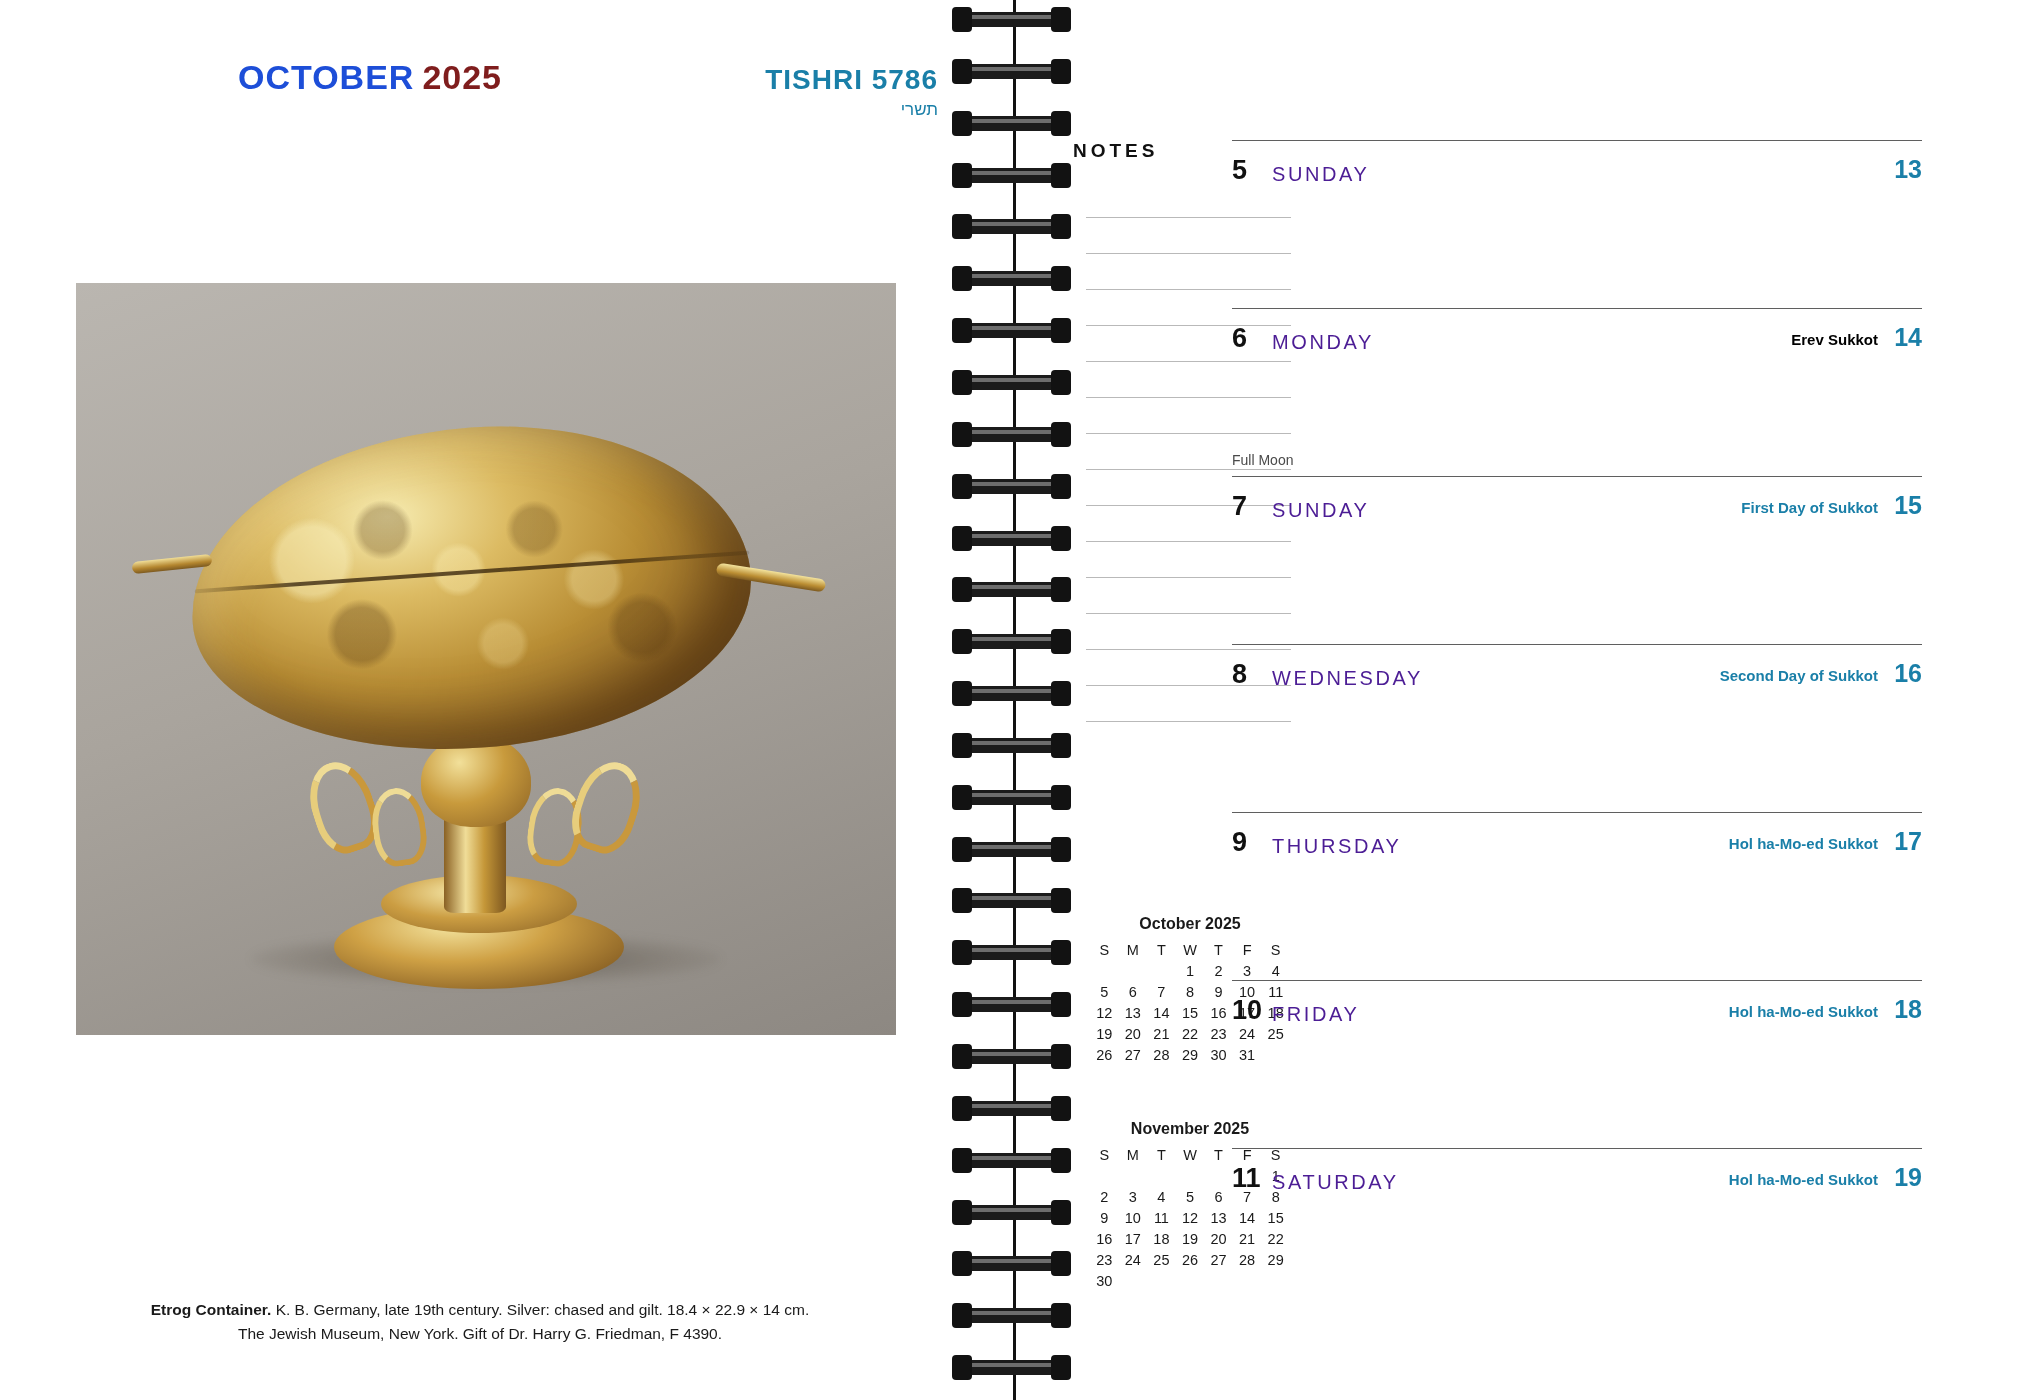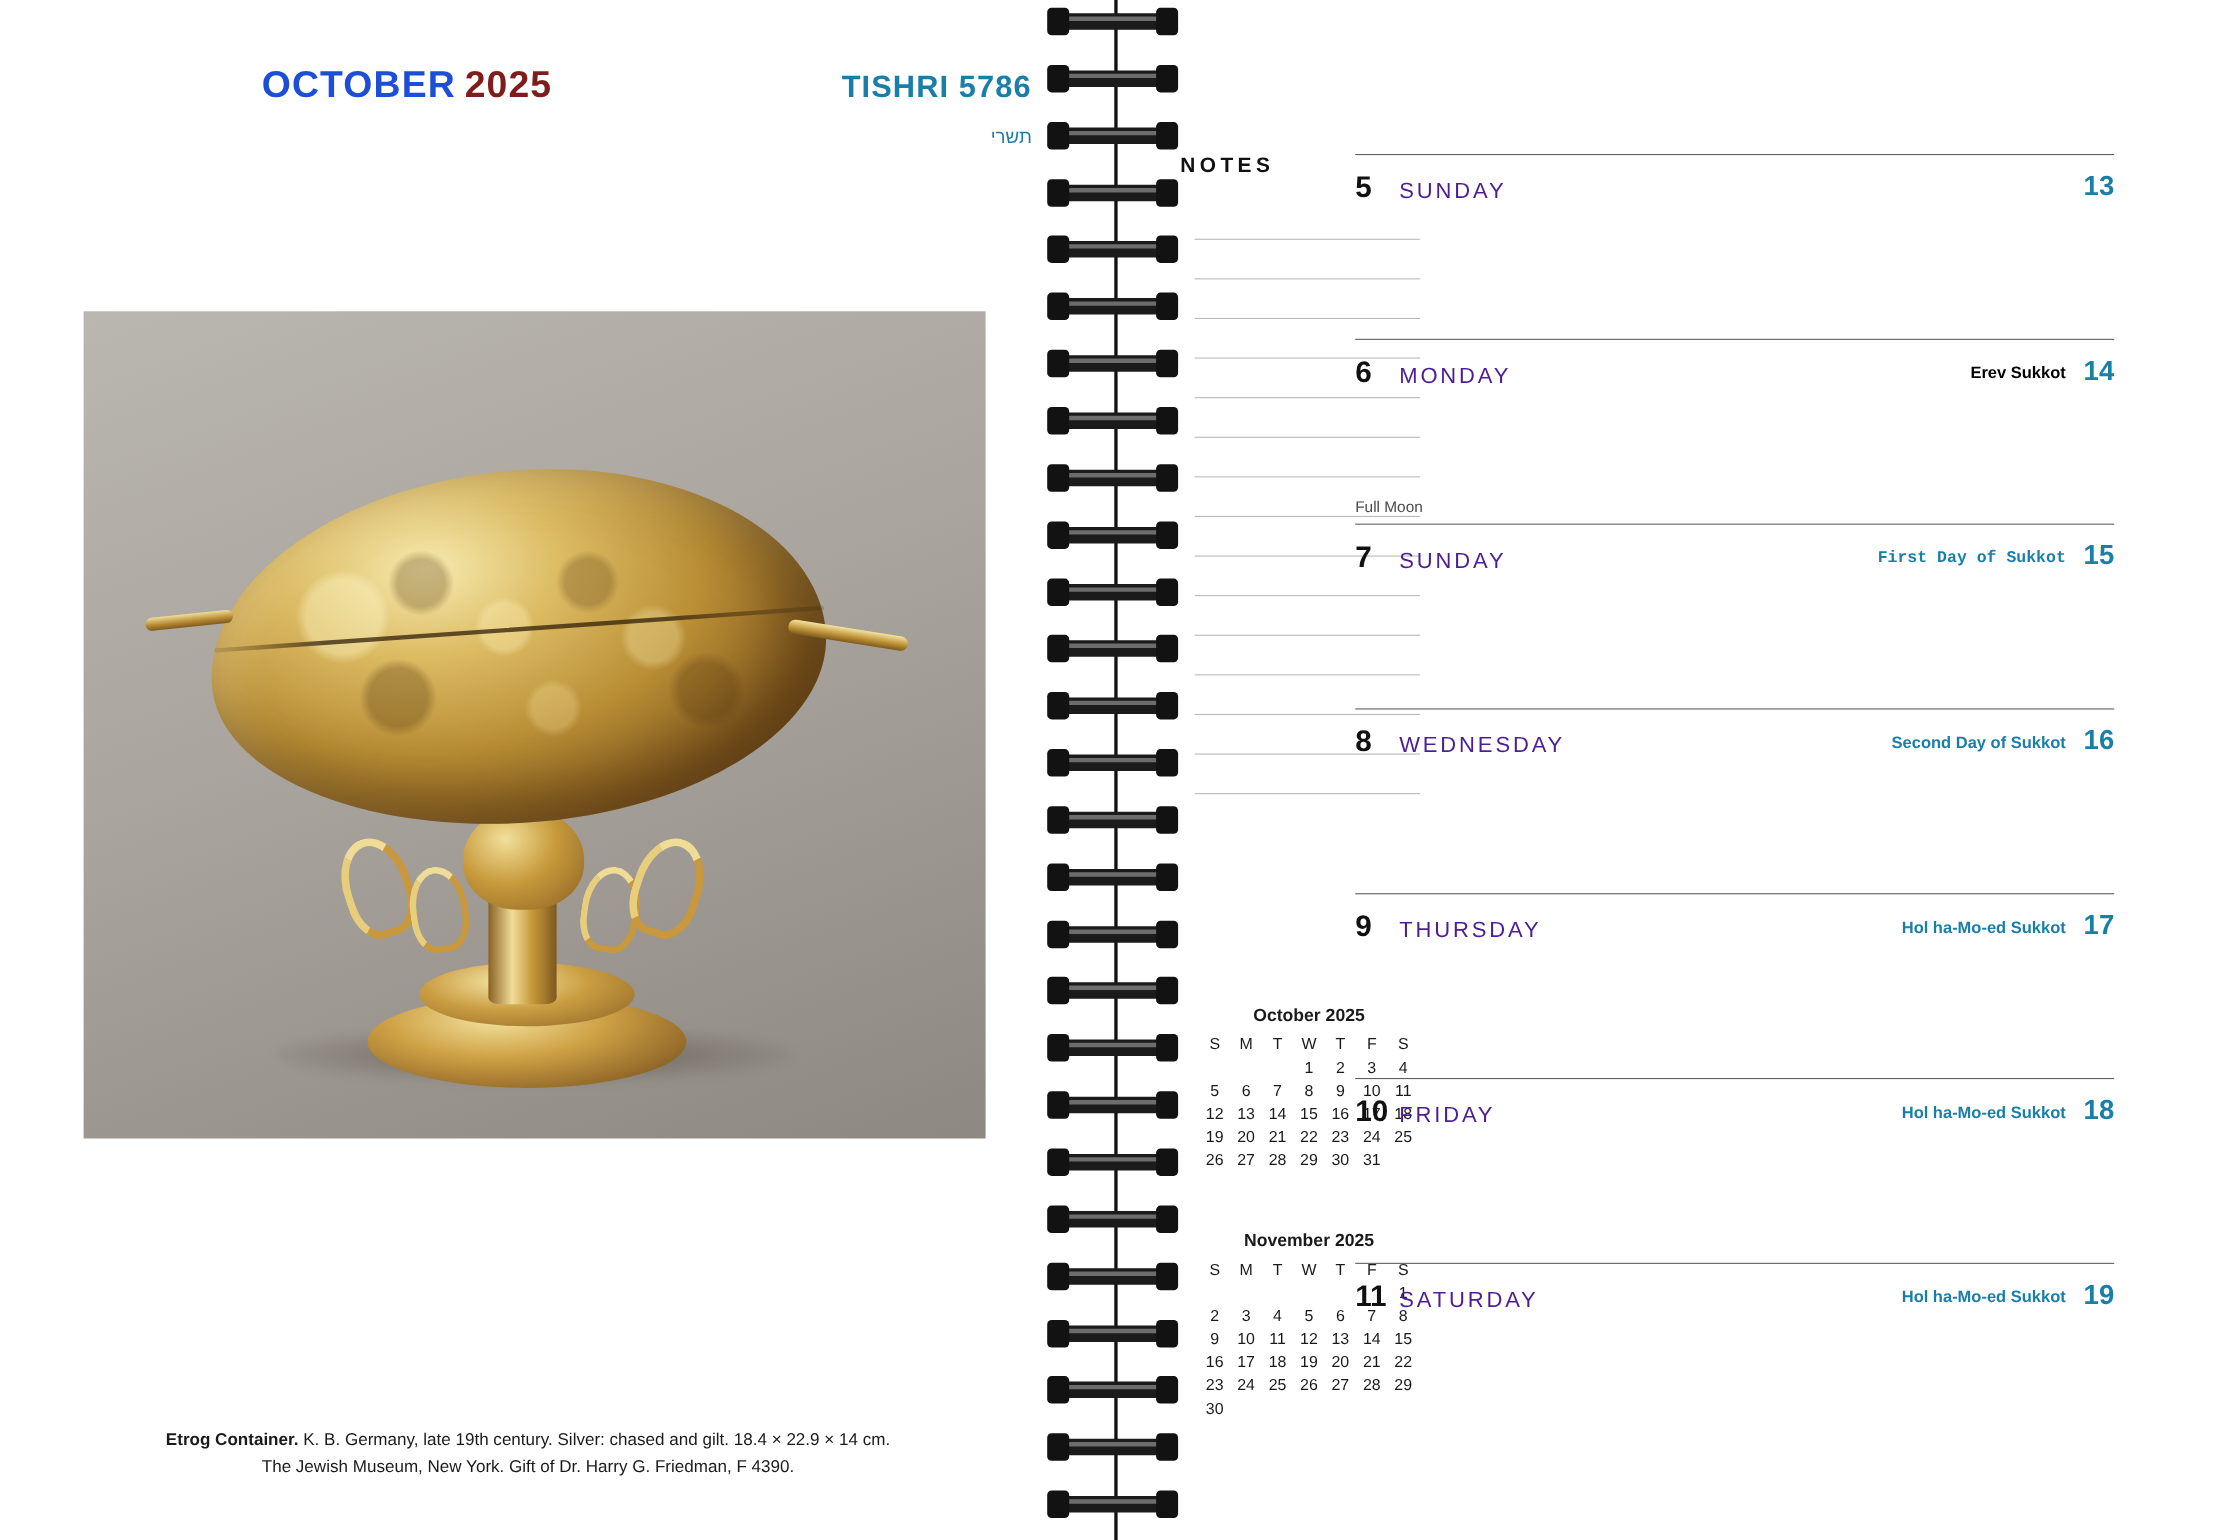--- a/index.html
+++ b/index.html
@@ -211,21 +211,21 @@
   #hebrew-block { text-align: right; }
   #hebrew-month {
     font-size: 28px;
     font-weight: bold;
     letter-spacing: 1px;
     color: #1a7fa8;
   }
   #hebrew-script {
     font-size: 17px;
     color: #1a7fa8;
-    margin-top: 20px;
+    margin-top: 4px;
   }
 
   #notes-title {
     position: absolute;
     left: 1073px; top: 140px;
     width: 200px;
     font-size: 19px;
     font-weight: bold;
     letter-spacing: 4px;
     color: #111;
@@ -688,21 +688,21 @@
       <div class="day-row">
         <div class="day-num">6</div>
         <div class="day-name">MONDAY</div>
         <div class="holiday" style="color: #000000;">Erev Sukkot</div>
         <div class="heb-num" style="color: rgb(26, 127, 168);">14</div>
         <div class="moon-note">Full Moon</div>
       </div>
       <div class="day-row">
         <div class="day-num">7</div>
         <div class="day-name">SUNDAY</div>
-        <div class="holiday" style="color: rgb(26, 127, 168); font-family: Liberation Mono, monospace;">First Day of Sukkot</div>
+        <div class="holiday" style="color: rgb(26, 127, 168);">First Day of Sukkot</div>
         <div class="heb-num" style="color: rgb(26, 127, 168);">15</div>
       </div>
       <div class="day-row">
         <div class="day-num">8</div>
         <div class="day-name">WEDNESDAY</div>
         <div class="holiday" style="color: rgb(26, 127, 168);">Second Day of Sukkot</div>
         <div class="heb-num" style="color: rgb(26, 127, 168);">16</div>
       </div>
       <div class="day-row">
         <div class="day-num">9</div>

